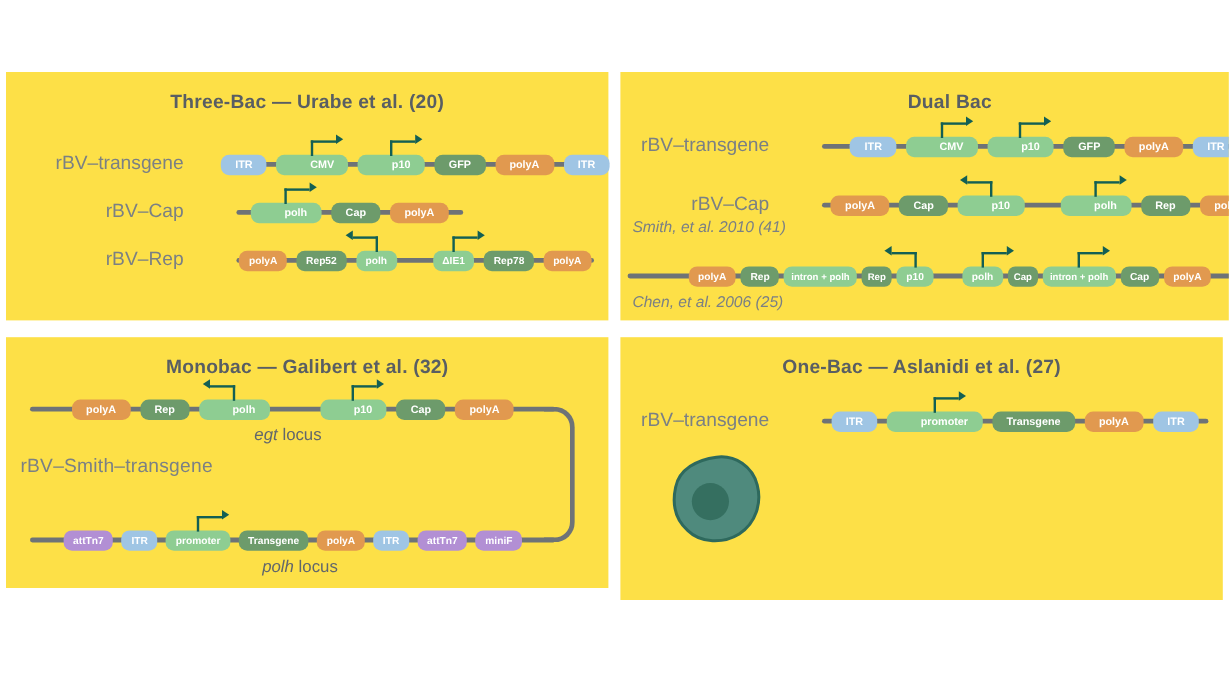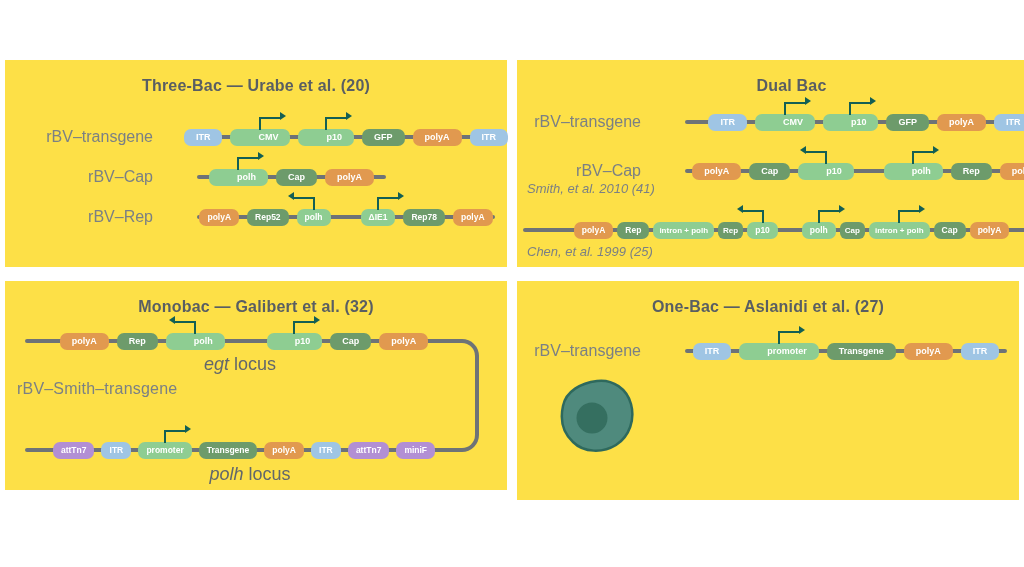--- a/index.html
+++ b/index.html
@@ -41,21 +41,21 @@
 
   .arrow{position:absolute;bottom:calc(100% - 1px);width:19px;height:11px;z-index:2;}
   .arrow.right{left:calc(50% - 1.25px);border-left:2.5px solid #135f54;border-top:2.5px solid #135f54;}
   .arrow.right::after{content:'';position:absolute;right:-6px;top:-7px;
     border-left:6px solid #135f54;border-top:4.5px solid transparent;border-bottom:4.5px solid transparent;}
   .arrow.left{right:calc(50% - 1.25px);border-right:2.5px solid #135f54;border-top:2.5px solid #135f54;}
   .arrow.left::after{content:'';position:absolute;left:-6px;top:-7px;
     border-right:6px solid #135f54;border-top:4.5px solid transparent;border-bottom:4.5px solid transparent;}
 
   .citation{position:absolute;font-size:13px;font-style:italic;color:#7b8084;white-space:nowrap;}
-  .locus-label{position:absolute;font-size:18px;color:#62676b;text-align:center;white-space:nowrap;}
+  .locus-label{position:absolute;font-size:14px;color:#62676b;text-align:center;white-space:nowrap;}
   .mid-label{position:absolute;font-size:16px;color:#7b8084;letter-spacing:.2px;white-space:nowrap;}
   .caption{position:absolute;font-size:15px;color:#7b8084;line-height:22px;white-space:nowrap;}
 
   #connector{position:absolute;right:28px;top:58px;width:26px;height:113px;box-sizing:border-box;
     border:4.5px solid #6e7377;border-left:none;border-radius:0 17px 17px 0;}
   #cell-icon{position:absolute;left:41px;top:97px;width:78px;height:77px;}
 </style>
 </head>
 <body>
 
@@ -134,21 +134,21 @@
         <span class="box c-dark_green small" style="margin-left: 4px;">Rep</span>
         <span class="box c-light_green" style="margin-left: 4px;">p10<span class="arrow left"></span></span>
         <span class="spacer" style="width: 16px; margin-left: 4px;"></span>
         <span class="box c-light_green" style="margin-left: 4px;">polh<span class="arrow right"></span></span>
         <span class="box c-dark_green small" style="margin-left: 4px;">Cap</span>
         <span class="box c-light_green narrow" style="margin-left: 4px;">intron + polh<span class="arrow right"></span></span>
         <span class="box c-dark_green" style="margin-left: 4px;">Cap</span>
         <span class="box c-orange" style="margin-left: 4px;">polyA</span>
       </div>
   </div>
-  <div class="citation" style="left:10px;top:184px;">Chen, et al. 1999 (25)</div>
+  <div class="citation" style="left:10px;top:184px;">Chen, et al. 2006 (25)</div>
 </div>
 
 <div class="panel" id="panel-monobac">
   <div class="ptitle">Monobac — Galibert et al. (32)</div>
 
   <div class="construct" style="top:48px;left:20px;right:44px;">
     <div class="track">
         <span class="box c-orange">polyA</span>
         <span class="box c-dark_green" style="margin-left: 8px;">Rep</span>
         <span class="box c-light_green" style="margin-left: 8px;">polh<span class="arrow left"></span></span>

